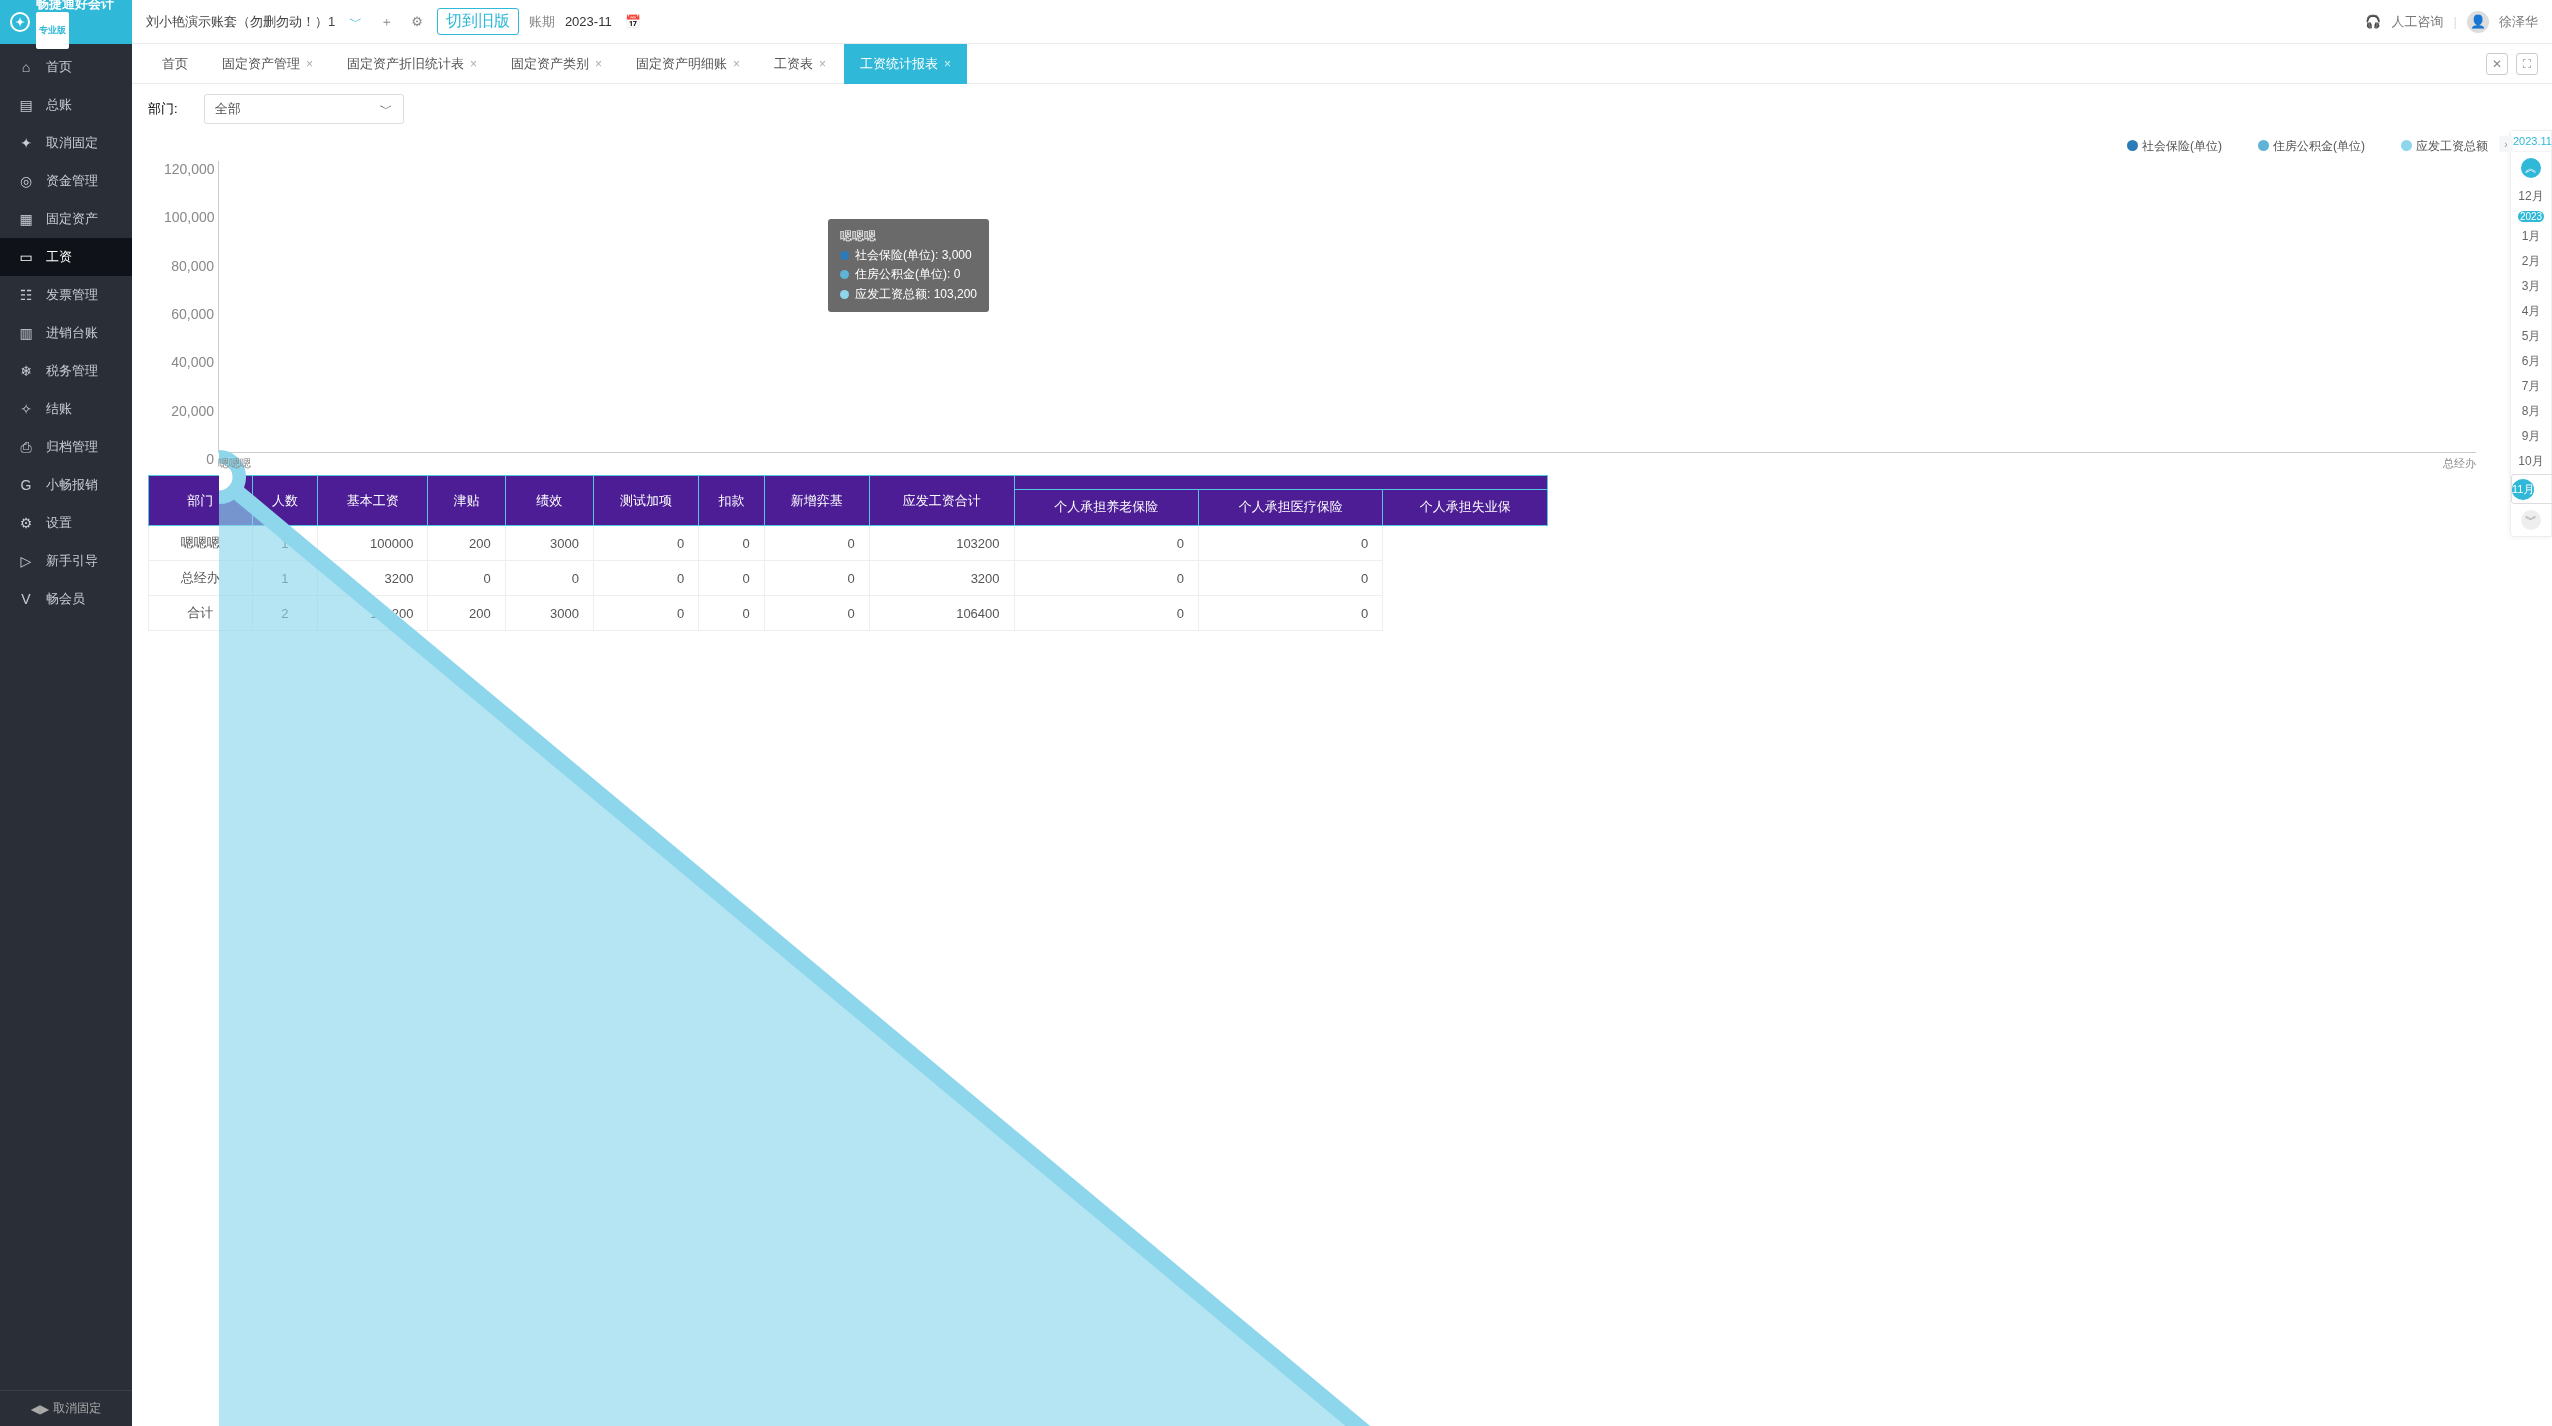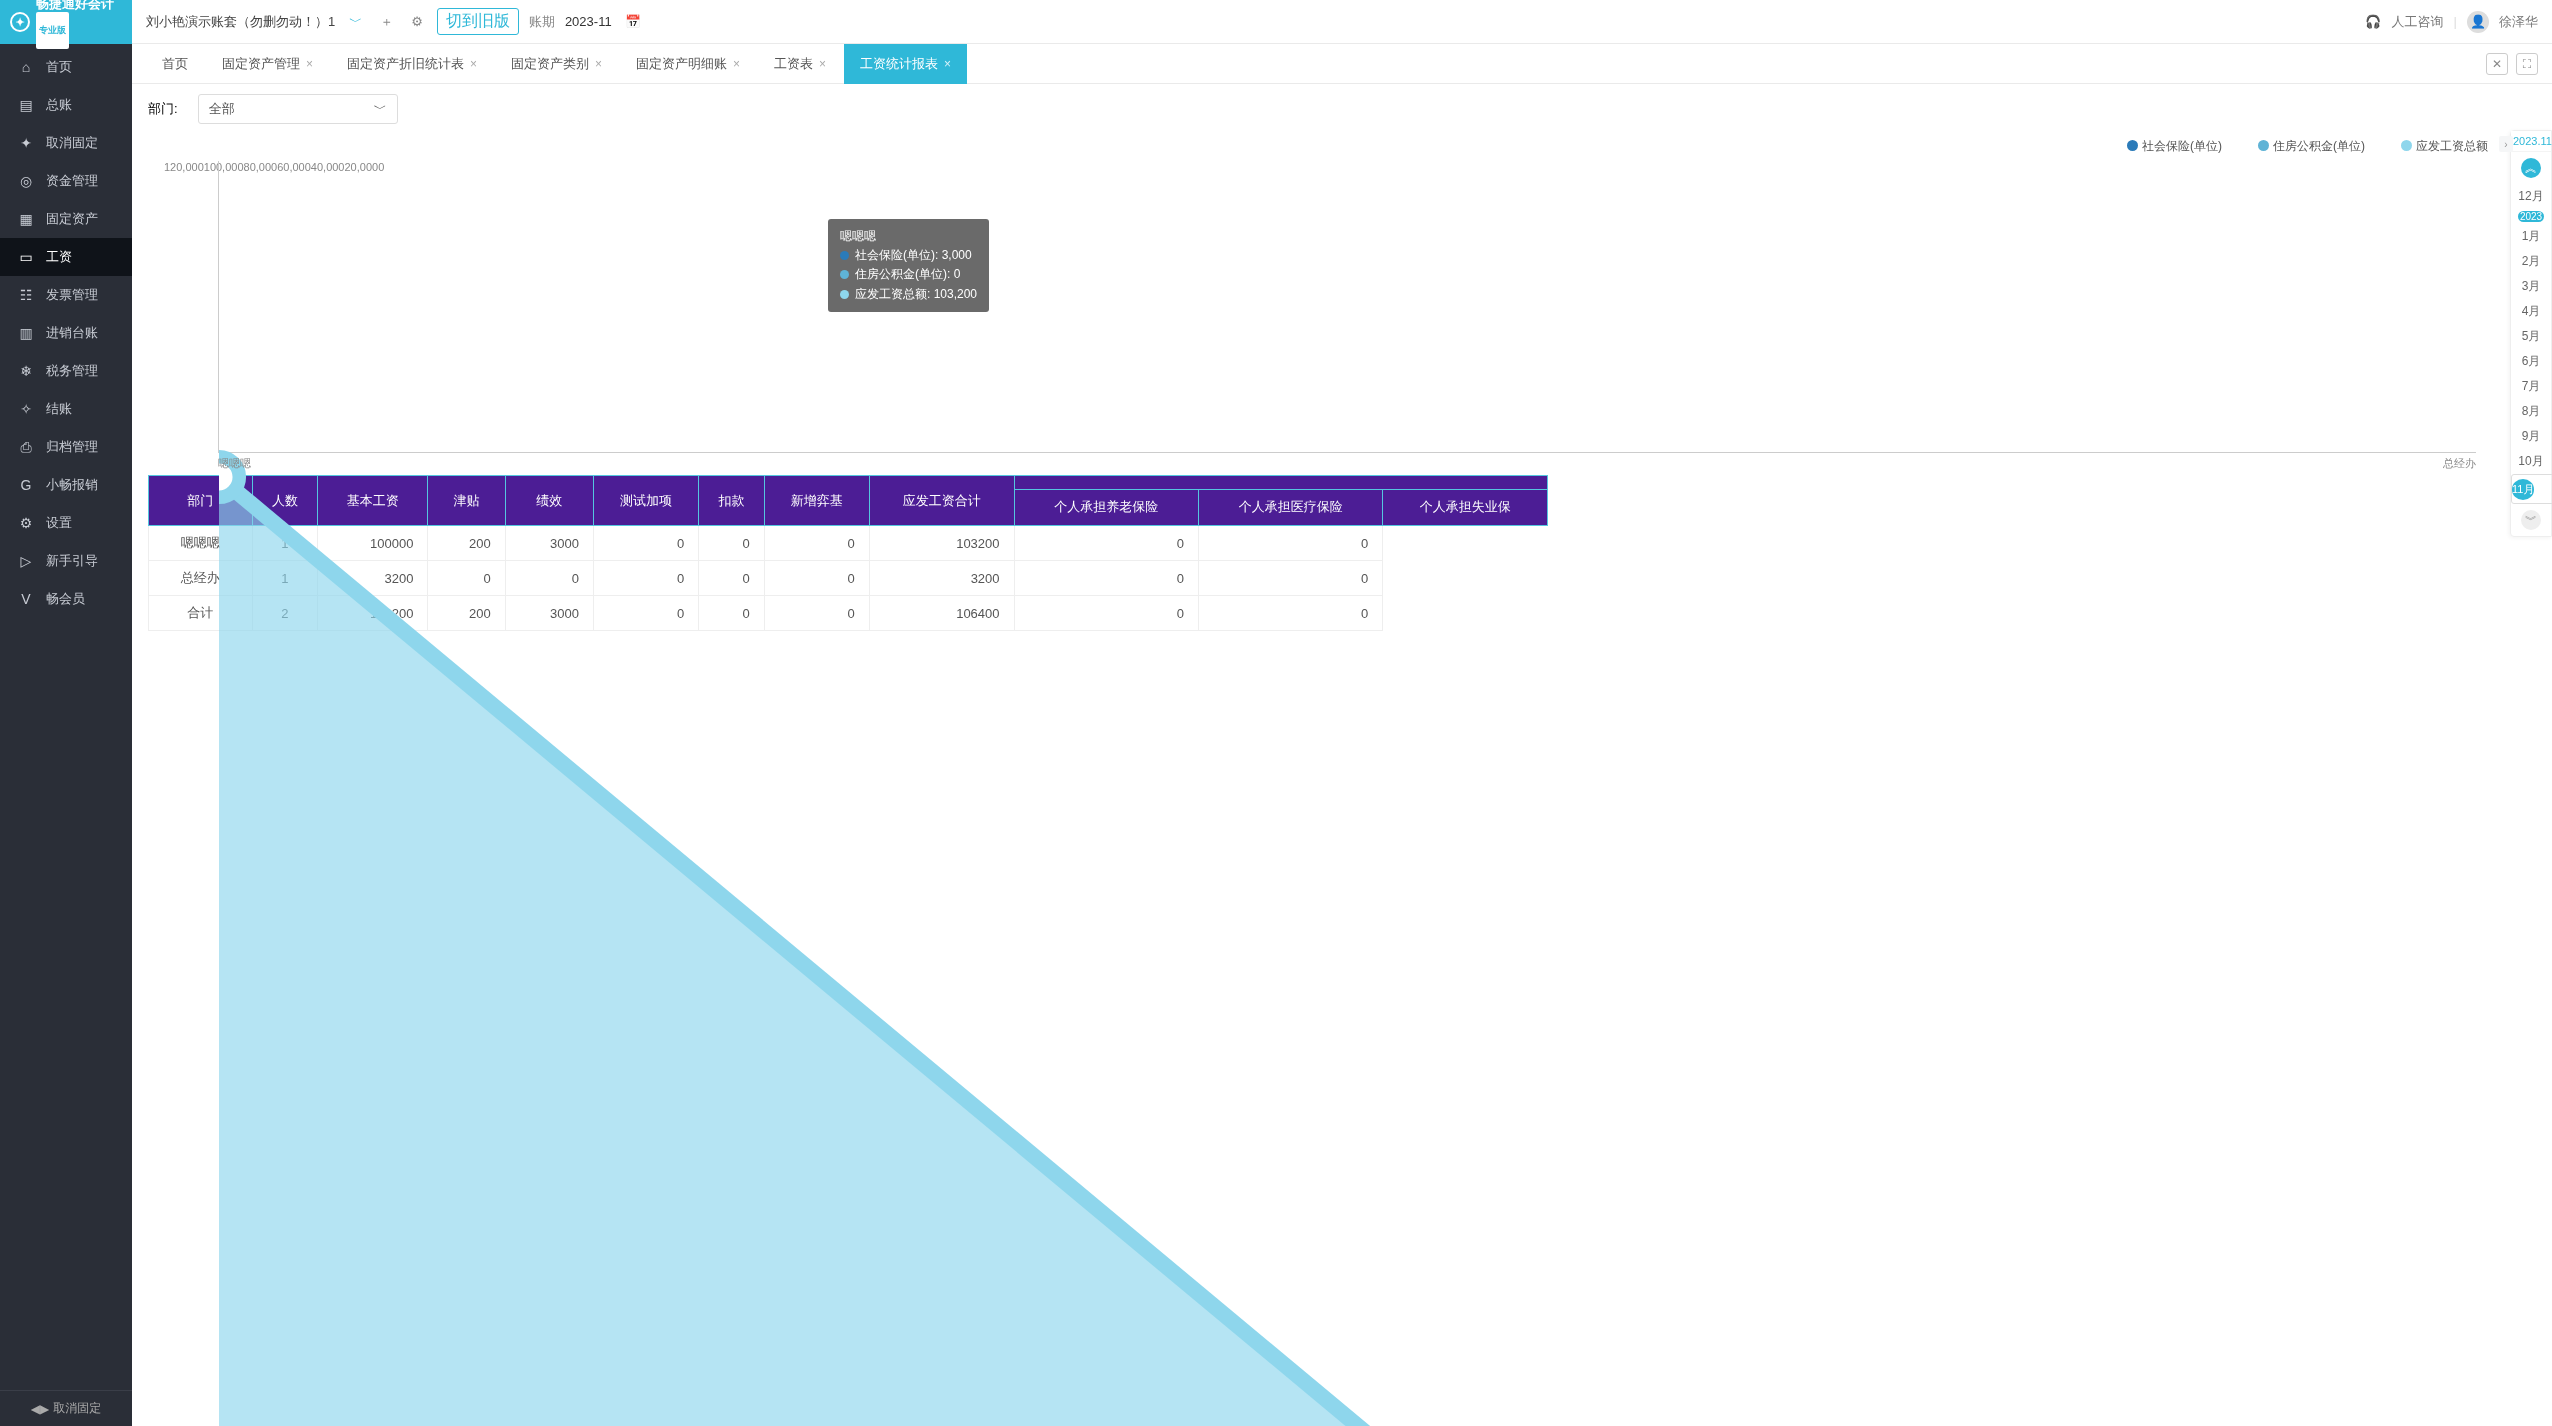--- a/index.html
+++ b/index.html
@@ -42,30 +42,30 @@
 
 
 .subbar{background:#f5f6f7;height:42px;display:flex;align-items:flex-end;padding:0 14px}
 .subtab{padding:8px 16px;font-size:13px;color:#666;cursor:pointer;border-bottom:2px solid transparent}
 .subtab.active{color:#2fb8d8;border-bottom-color:#2fb8d8;background:#fff}
 .subtab.bg{background:#fff}
 .subbar .spacer2{flex:1}
 .act{display:flex;align-items:center;gap:4px;color:#666;font-size:13px;padding:6px 8px;cursor:pointer}
 
 
-.filter{background:#fff;padding:10px 16px;display:flex;align-items:center;gap:20px;font-size:13px}
+.filter{background:#fff;padding:10px 16px;display:flex;align-items:center;gap:26px;font-size:13px}
 .sel{border:1px solid #ddd;border-radius:3px;height:30px;width:200px;display:flex;align-items:center;justify-content:space-between;padding:0 10px;color:#555;cursor:pointer}
 
 
 .chart-wrap{background:#fff;padding:0 16px 4px;position:relative}
 .legend{text-align:right;font-size:12px;color:#555;padding:4px 48px 6px 0}
 .legend span{margin-left:18px}
 .dot{display:inline-block;width:11px;height:11px;border-radius:50%;margin-right:4px;vertical-align:-1px}
 .chart{position:relative;height:310px;margin-left:70px;margin-right:60px}
-.ylabels{position:absolute;left:-54px;top:0;bottom:4px;display:flex;flex-direction:row;justify-content:space-between;font-size:11px;color:#888;text-align:right;width:50px}
+.ylabels{position:absolute;left:-54px;top:0;bottom:4px;display:flex;flex-direction:column;justify-content:space-between;font-size:14px;color:#888;text-align:right;width:50px}
 .plot{position:absolute;left:0;right:0;top:0;bottom:18px;border-left:1px solid #ccc;border-bottom:1px solid #ccc}
 .area{position:absolute;inset:0}
 .xlabels{position:absolute;left:0;right:0;bottom:0;display:flex;justify-content:space-between;font-size:11px;color:#888}
 .tooltip{position:absolute;left:610px;top:58px;background:#6a6a6a;color:#fff;font-size:12px;padding:8px 12px;border-radius:3px;line-height:1.6;min-width:150px}
 .tooltip .t-dot{display:inline-block;width:9px;height:9px;border-radius:50%;margin-right:6px;vertical-align:-1px}
 
 
 .tablewrap{padding:0 16px 20px;overflow-x:auto}
 table{border-collapse:collapse;width:1400px;font-size:13px}
 th{background:#4c1d95;color:#fff;font-weight:500;padding:5px 8px;border:1px solid #55c6df;text-align:center;white-space:nowrap}

